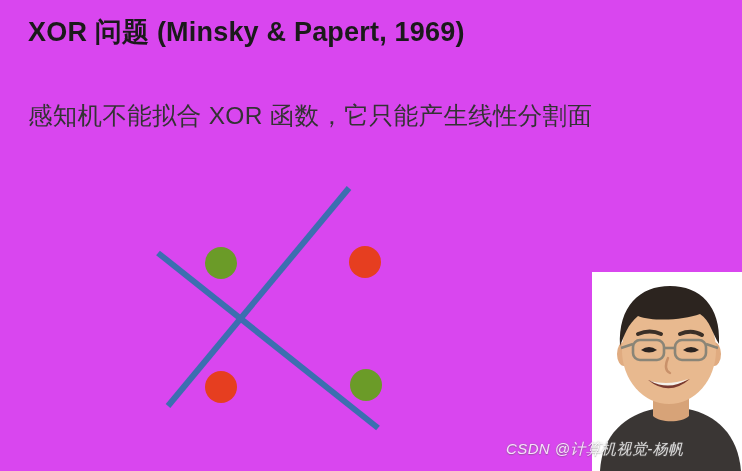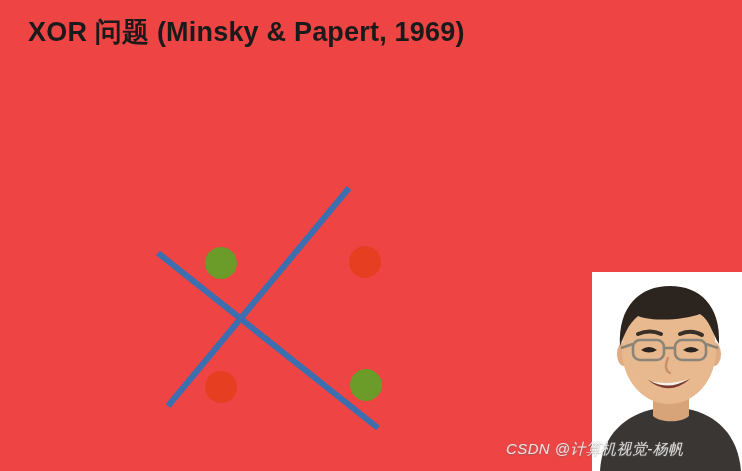--- a/index.html
+++ b/index.html
@@ -13,21 +13,21 @@
     font-family: "Liberation Sans", "DejaVu Sans", sans-serif;
     overflow: hidden;
     position: relative;
   }
   #slide {
     position: absolute;
     left: 0;
     top: 0;
     width: 742px;
     height: 471px;
-    background: #ef4444;
+    background: #d946ef;
     overflow: hidden;
   }
   #slide-title {
     position: absolute;
     left: 28px;
     top: 14px;
     font-size: 27px;
     font-weight: bold;
     color: #1a1a1a;
     letter-spacing: 0.2px;
@@ -86,20 +86,21 @@
     font-style: italic;
   }
 </style>
 </head>
 <body>
 
 <div id="slide">
 
   <div id="slide-title">XOR 问题 (Minsky &amp; Papert, 1969)</div>
 
+  <div id="slide-subtitle">感知机不能拟合 XOR 函数，它只能产生线性分割面</div>
 
   <div id="xor-figure">
     <svg id="xor-svg" viewBox="0 0 270 275" xmlns="http://www.w3.org/2000/svg">
         <line x1="18" y1="83" x2="238" y2="258" stroke="#3c6fb0" stroke-width="6"></line>
         <line x1="28" y1="236" x2="209" y2="18" stroke="#3c6fb0" stroke-width="6"></line>
         <circle cx="81" cy="93" r="16" fill="#6b9b28"></circle>
         <circle cx="225" cy="92" r="16" fill="#e63e20"></circle>
         <circle cx="81" cy="217" r="16" fill="#e63e20"></circle>
         <circle cx="226" cy="215" r="16" fill="#6b9b28"></circle>
       </svg>

